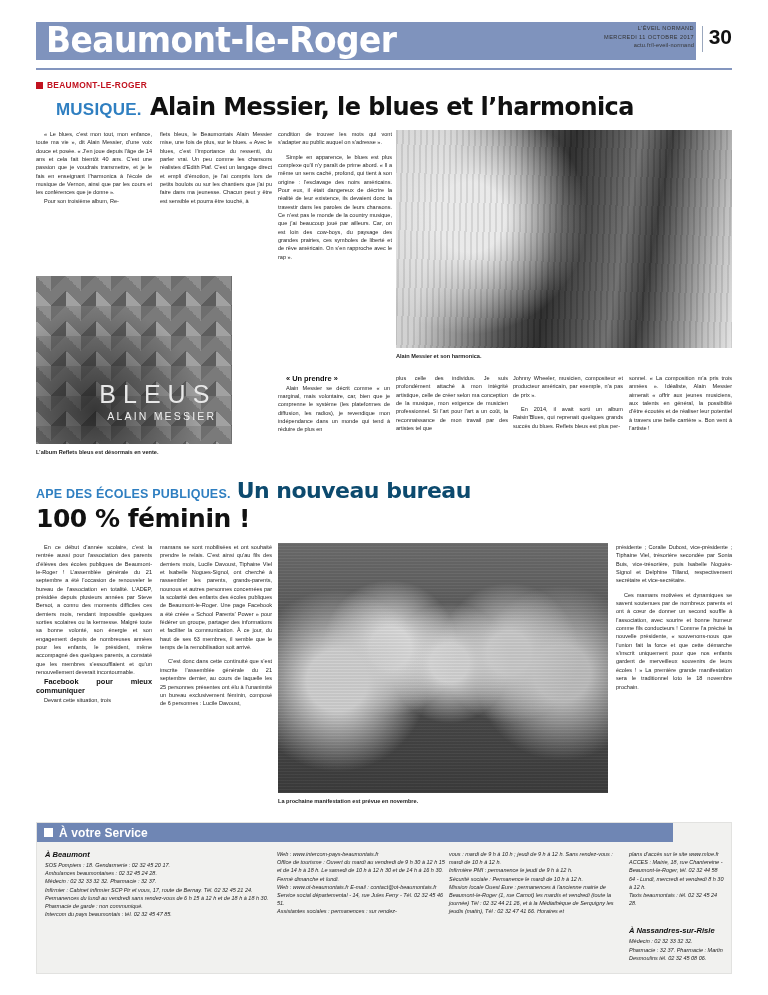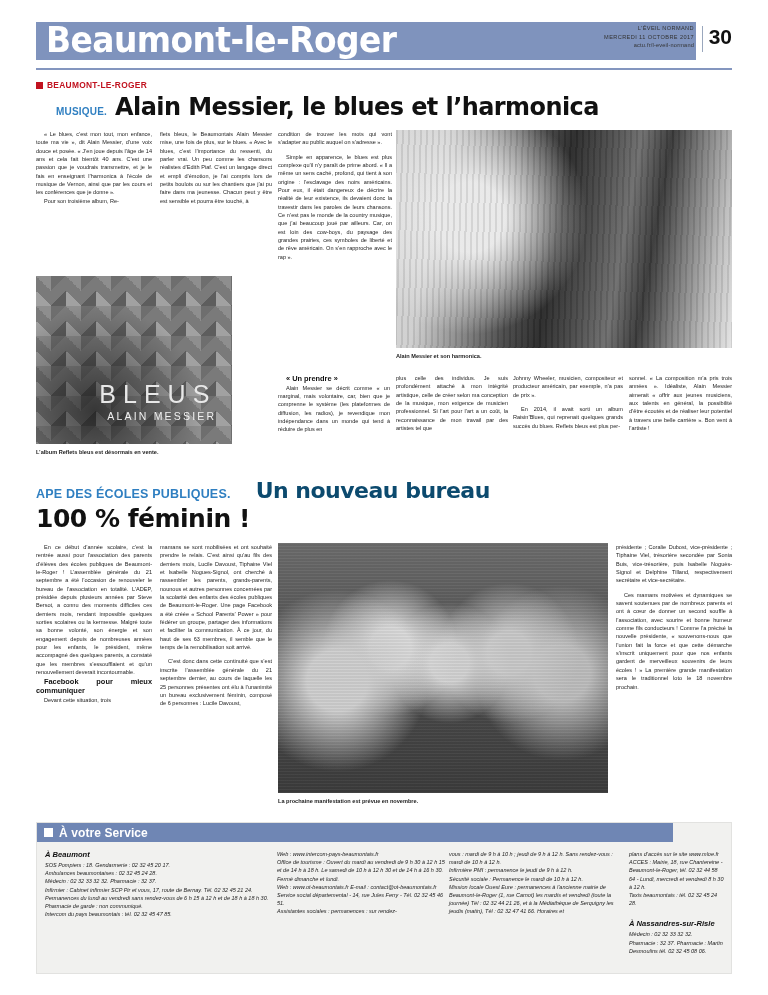--- a/index.html
+++ b/index.html
@@ -65,21 +65,21 @@
     color:#c1121f;
     display:flex;align-items:center;gap:4px;
   }
   .kicker .sq{width:7px;height:7px;background:#c1121f;display:inline-block;}
 
   .headline1{
     position:absolute;left:36px;top:92px;width:700px;
     display:flex;align-items:baseline;gap:8px;
   }
   .h1-cat{
-    font-size:10px;font-weight:bold;letter-spacing:0.2px;
+    font-size:17px;font-weight:bold;letter-spacing:0.2px;
     color:#2f7fc1;
     white-space:nowrap;
     padding-left:20px;
   }
   .h1-main{
     font-size:25px;line-height:29px;font-weight:bold;
     letter-spacing:-0.6px;
     color:#111;
     font-family:"DejaVu Sans", sans-serif;
     white-space:nowrap;
@@ -174,21 +174,21 @@
   }
   .group::after{
     content:"";position:absolute;inset:0;
     background:repeating-linear-gradient(0deg, rgba(255,255,255,.035) 0 1px, rgba(0,0,0,.05) 1px 3px);
   }
 
   
   .headline2{
     position:absolute;left:36px;top:478px;width:640px;
   }
-  .h2-line1{display:flex;align-items:baseline;gap:25px;}
+  .h2-line1{display:flex;align-items:baseline;gap:6px;}
   .h2-cat{
     font-size:12.5px;font-weight:bold;color:#2f7fc1;letter-spacing:0.2px;white-space:nowrap;
   }
   .h2-main{
     font-size:22px;line-height:26px;font-weight:bold;color:#0c4a6e;
     letter-spacing:-0.5px;font-family:"DejaVu Sans", sans-serif;white-space:nowrap;
   }
   .h2-line2{
     font-size:25px;line-height:27px;font-weight:bold;color:#111;
     letter-spacing:-0.5px;font-family:"DejaVu Sans", sans-serif;margin-top:1px;
@@ -211,21 +211,21 @@
   .service-title{
     color:#fff;font-size:12px;font-weight:bold;letter-spacing:0.1px;
   }
   .svc-col{
     position:absolute;top:27px;
     font-size:5.5px;line-height:8.2px;color:#222;font-style:italic;
   }
   .svc-col h4{
     margin:0 0 1px 0;font-size:7.6px;line-height:10px;font-weight:bold;color:#111;
   }
-  .svc-col h4.sp{margin-top:12px;}
+  .svc-col h4.sp{margin-top:19px;}
   .svc-col p{margin:0;}
 </style>
 </head>
 <body>
 
 <div class="page">
 
   <div class="masthead">
     <div class="masthead-band"></div>
     <div class="masthead-title">Beaumont-le-Roger</div>

